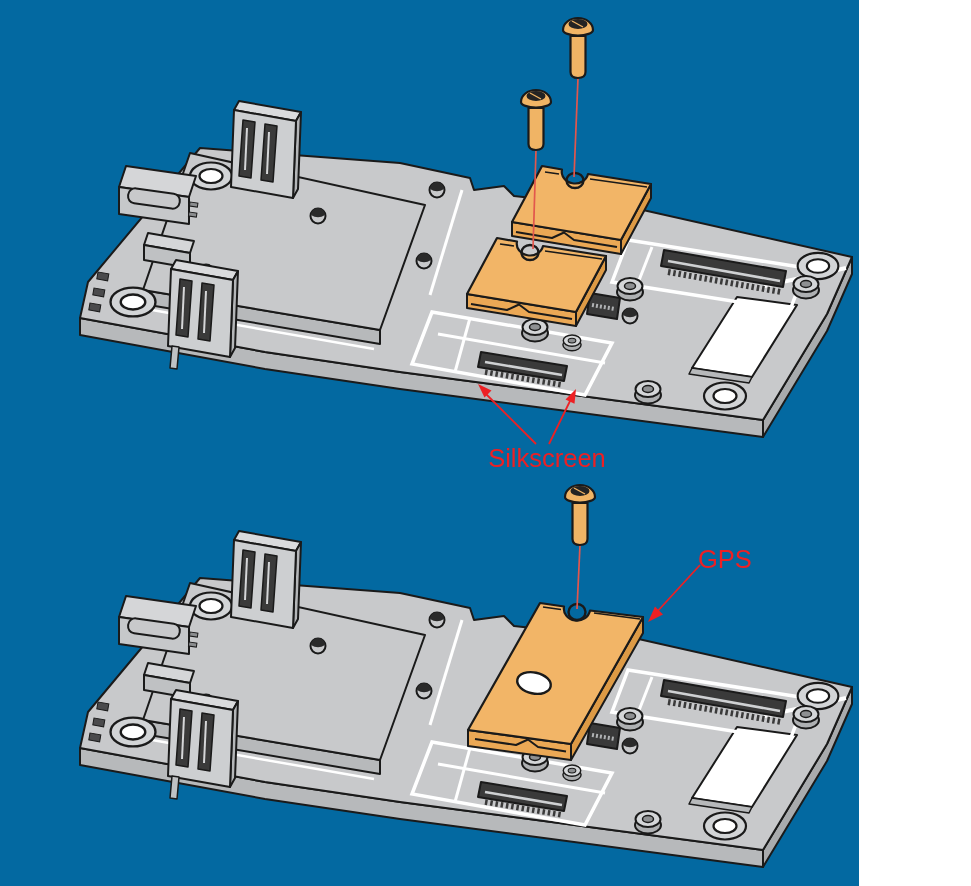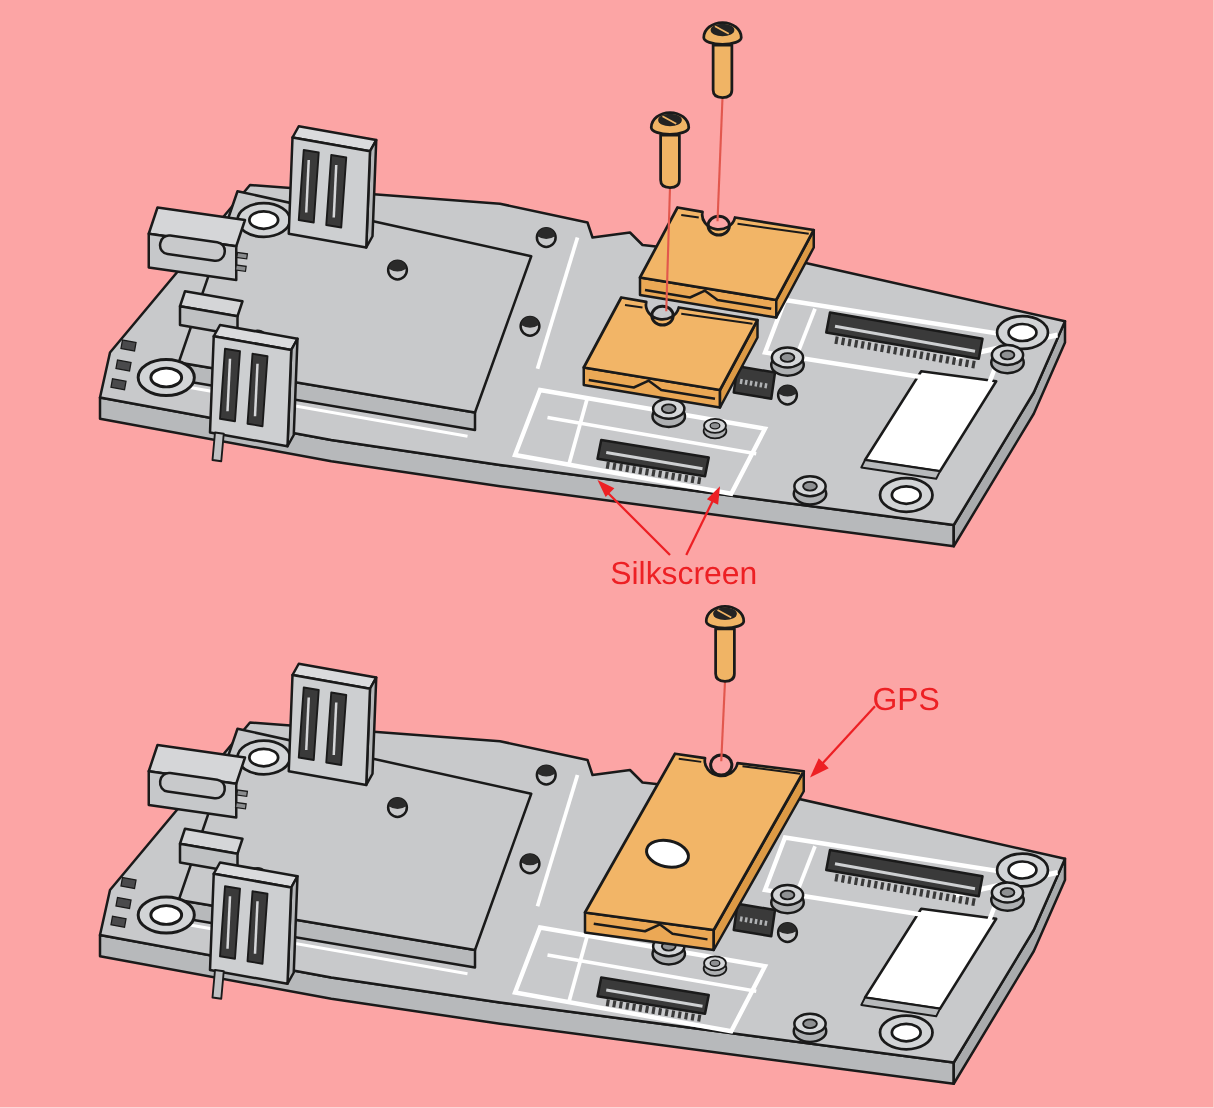--- a/index.html
+++ b/index.html
@@ -1,16 +1,16 @@
 <!DOCTYPE html>
 <html><head>
 <meta charset="utf-8">
 <style>
   html,body{margin:0;padding:0;background:#ffffff;}
-  .stage{position:relative;width:971px;height:886px;background:#fca5a5;overflow:hidden;
+  .stage{position:relative;width:859px;height:886px;background:#0369a1;overflow:hidden;
          font-family:"Liberation Sans",sans-serif;}
   svg{position:absolute;left:0;top:0;}
   .outline{stroke:#1a1a1a;stroke-linejoin:round;}
   .anno-text{font-family:"Liberation Sans",sans-serif;font-size:25.5px;fill:#ED2024;}
 </style>
 </head>
 <body>
 
 <div class="stage">
 <svg width="971" height="886" viewBox="0 0 971 886" xmlns="http://www.w3.org/2000/svg">

